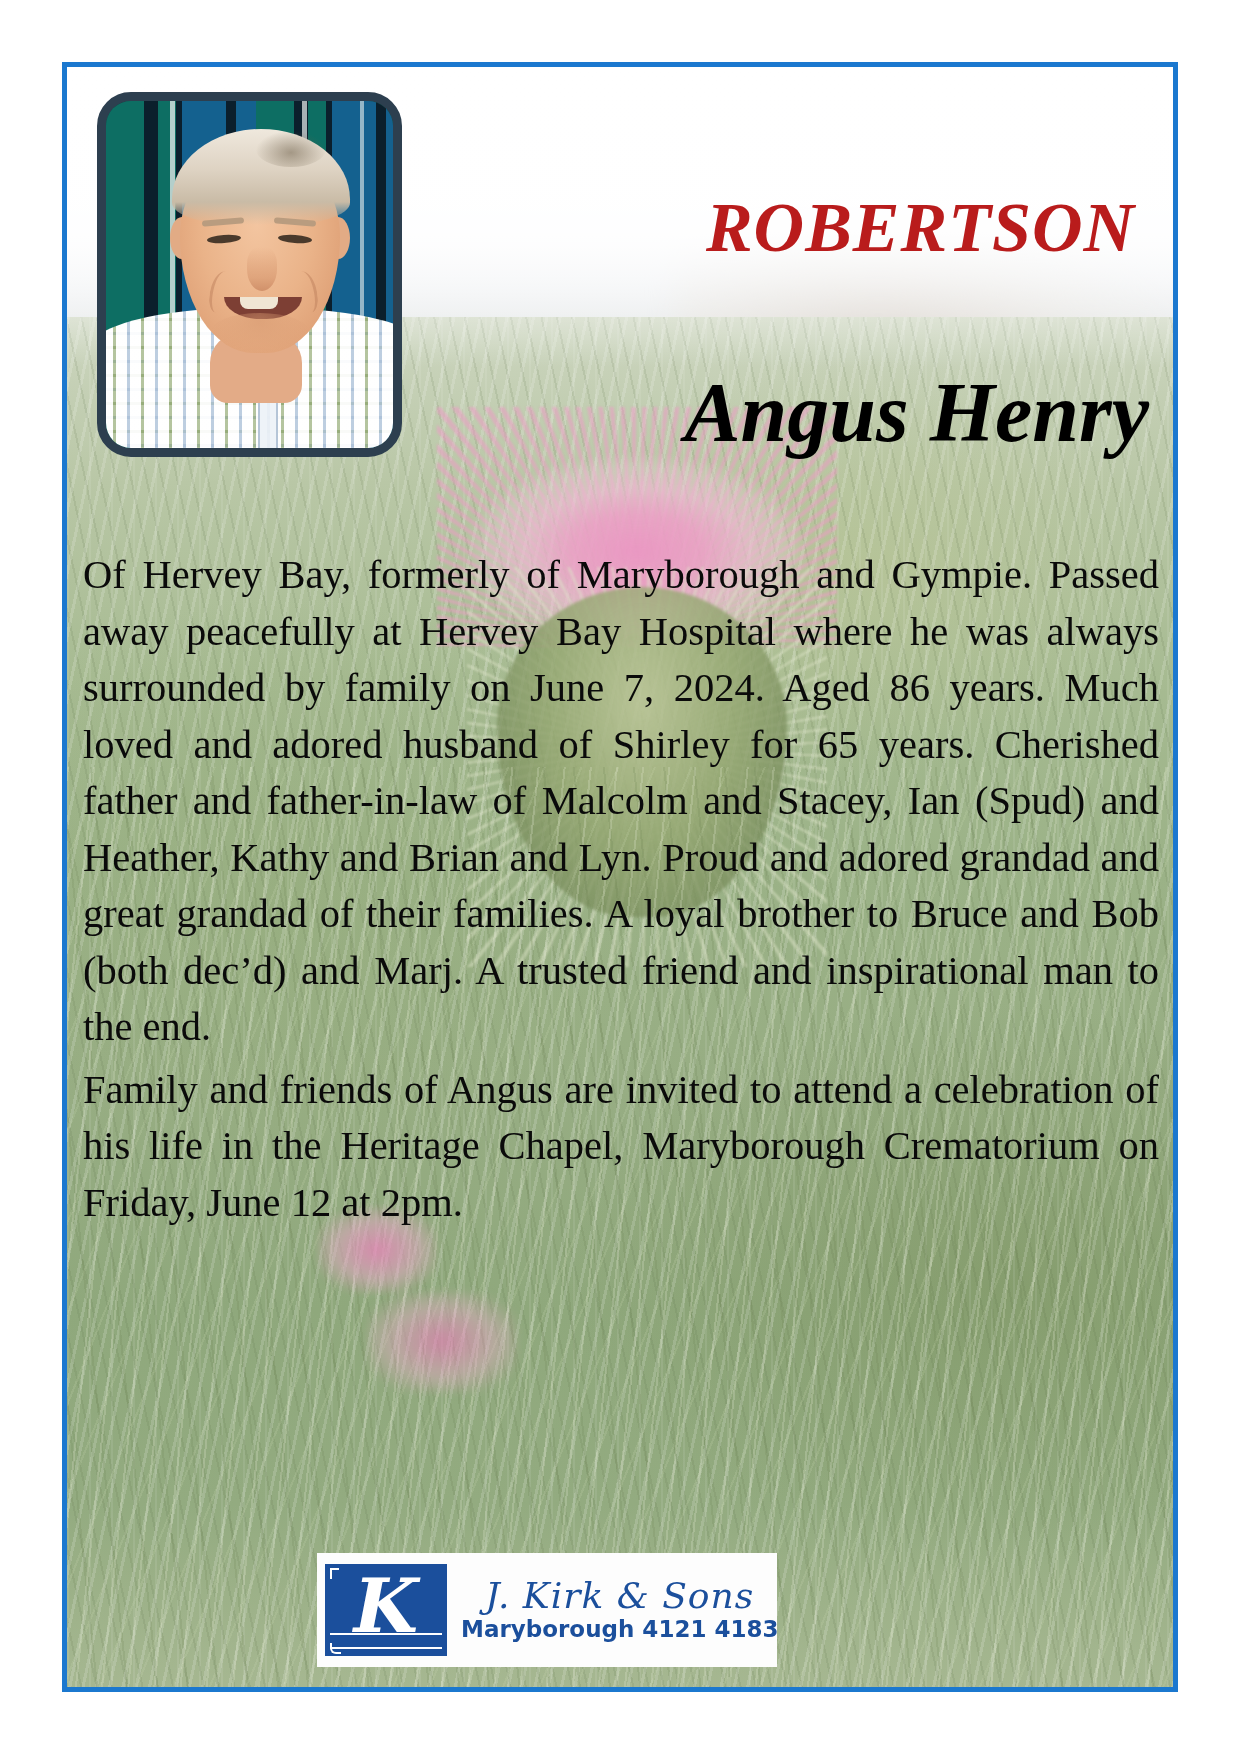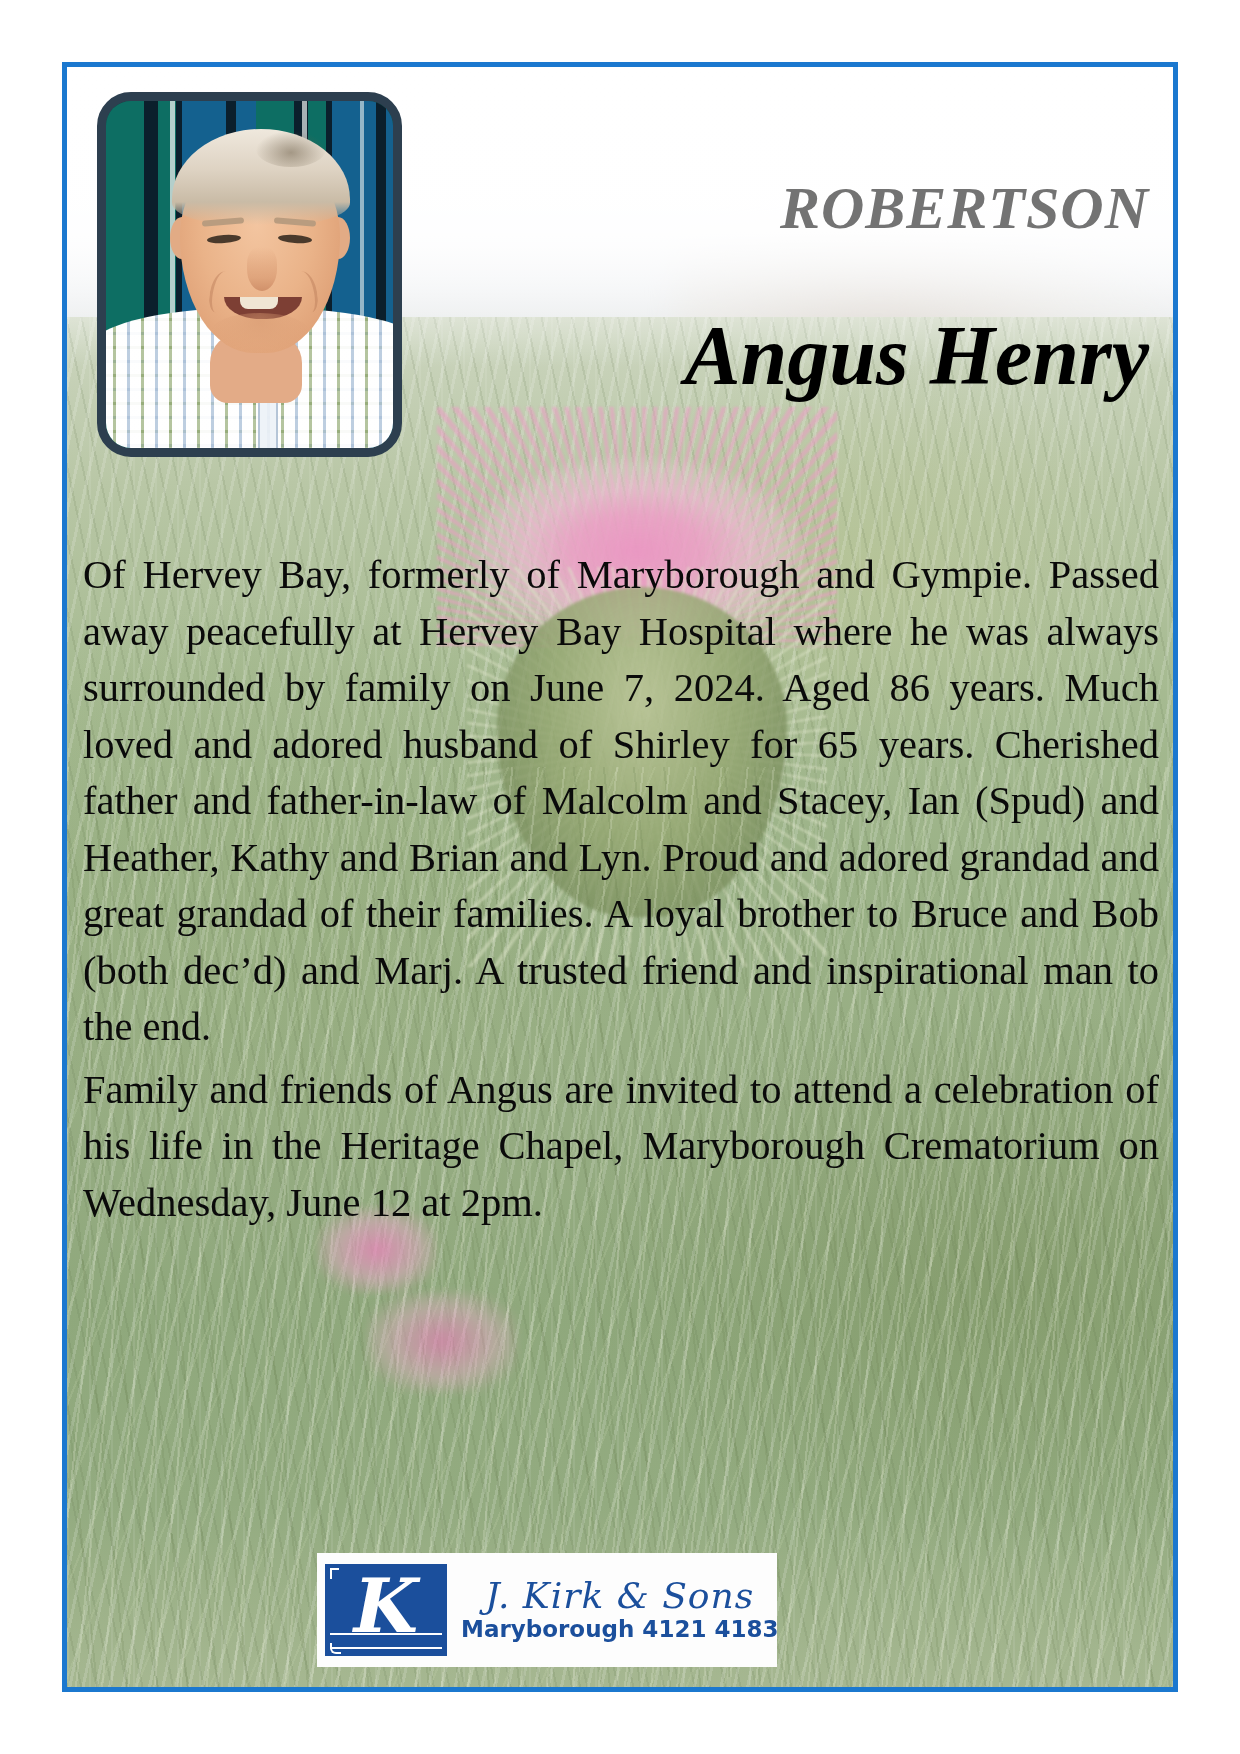--- a/index.html
+++ b/index.html
@@ -281,36 +281,36 @@
     left: 370px;
     top: 110px;
     width: 712px;
     text-align: right;
     z-index: 4;
   }
   .surname {
     font-family: "Liberation Serif", "DejaVu Serif", serif;
     font-weight: bold;
     font-style: italic;
-    font-size: 60px;
+    font-size: 70px;
     line-height: 1.05;
     letter-spacing: 1px;
-    color: #737373;
-    margin: 0;
+    color: #b91c1c;
+    margin: 14px;
     white-space: nowrap;
   }
   .givenname {
     font-family: "Liberation Serif", "DejaVu Serif", serif;
     font-weight: bold;
     font-style: italic;
     font-size: 84px;
     line-height: 1.05;
     letter-spacing: 0px;
     color: #000000;
-    margin: 72px 0 0 0;
+    margin: 104px 0 0 0;
     white-space: nowrap;
   }
 
   
   .body-copy {
     position: absolute;
     left: 16px;
     top: 480px;
     width: 1076px;
     z-index: 4;
@@ -444,21 +444,21 @@
       <div class="chin"></div>
     </div>
 
     <div class="heading-block">
       <div class="surname">ROBERTSON</div>
       <div class="givenname">Angus Henry</div>
     </div>
 
     <div class="body-copy">
       <p>Of Hervey Bay, formerly of Maryborough and Gympie. Passed away peacefully at Hervey Bay Hospital where he was always surrounded by family on June 7, 2024. Aged 86 years. Much loved and adored husband of Shirley for 65 years. Cherished father and father-in-law of Malcolm and Stacey, Ian (Spud) and Heather, Kathy and Brian and Lyn. Proud and adored grandad and great grandad of their families. A loyal brother to Bruce and Bob (both dec’d) and Marj. A trusted friend and inspirational man to the end.</p>
-      <p>Family and friends of Angus are invited to attend a celebration of his life in the Heritage Chapel, Maryborough Crematorium on Wednesday, June 12 at 2pm.</p>
+      <p>Family and friends of Angus are invited to attend a celebration of his life in the Heritage Chapel, Maryborough Crematorium on Friday, June 12 at 2pm.</p>
     </div>
 
     <div class="logo-card">
       <div class="logo-mark" style="background: rgb(27, 79, 156);">
         <span class="k-glyph">K</span>
         <span class="scroll-base"></span>
         <span class="tick-tl"></span>
         <span class="tick-bl"></span>
       </div>
       <div class="logo-text">

